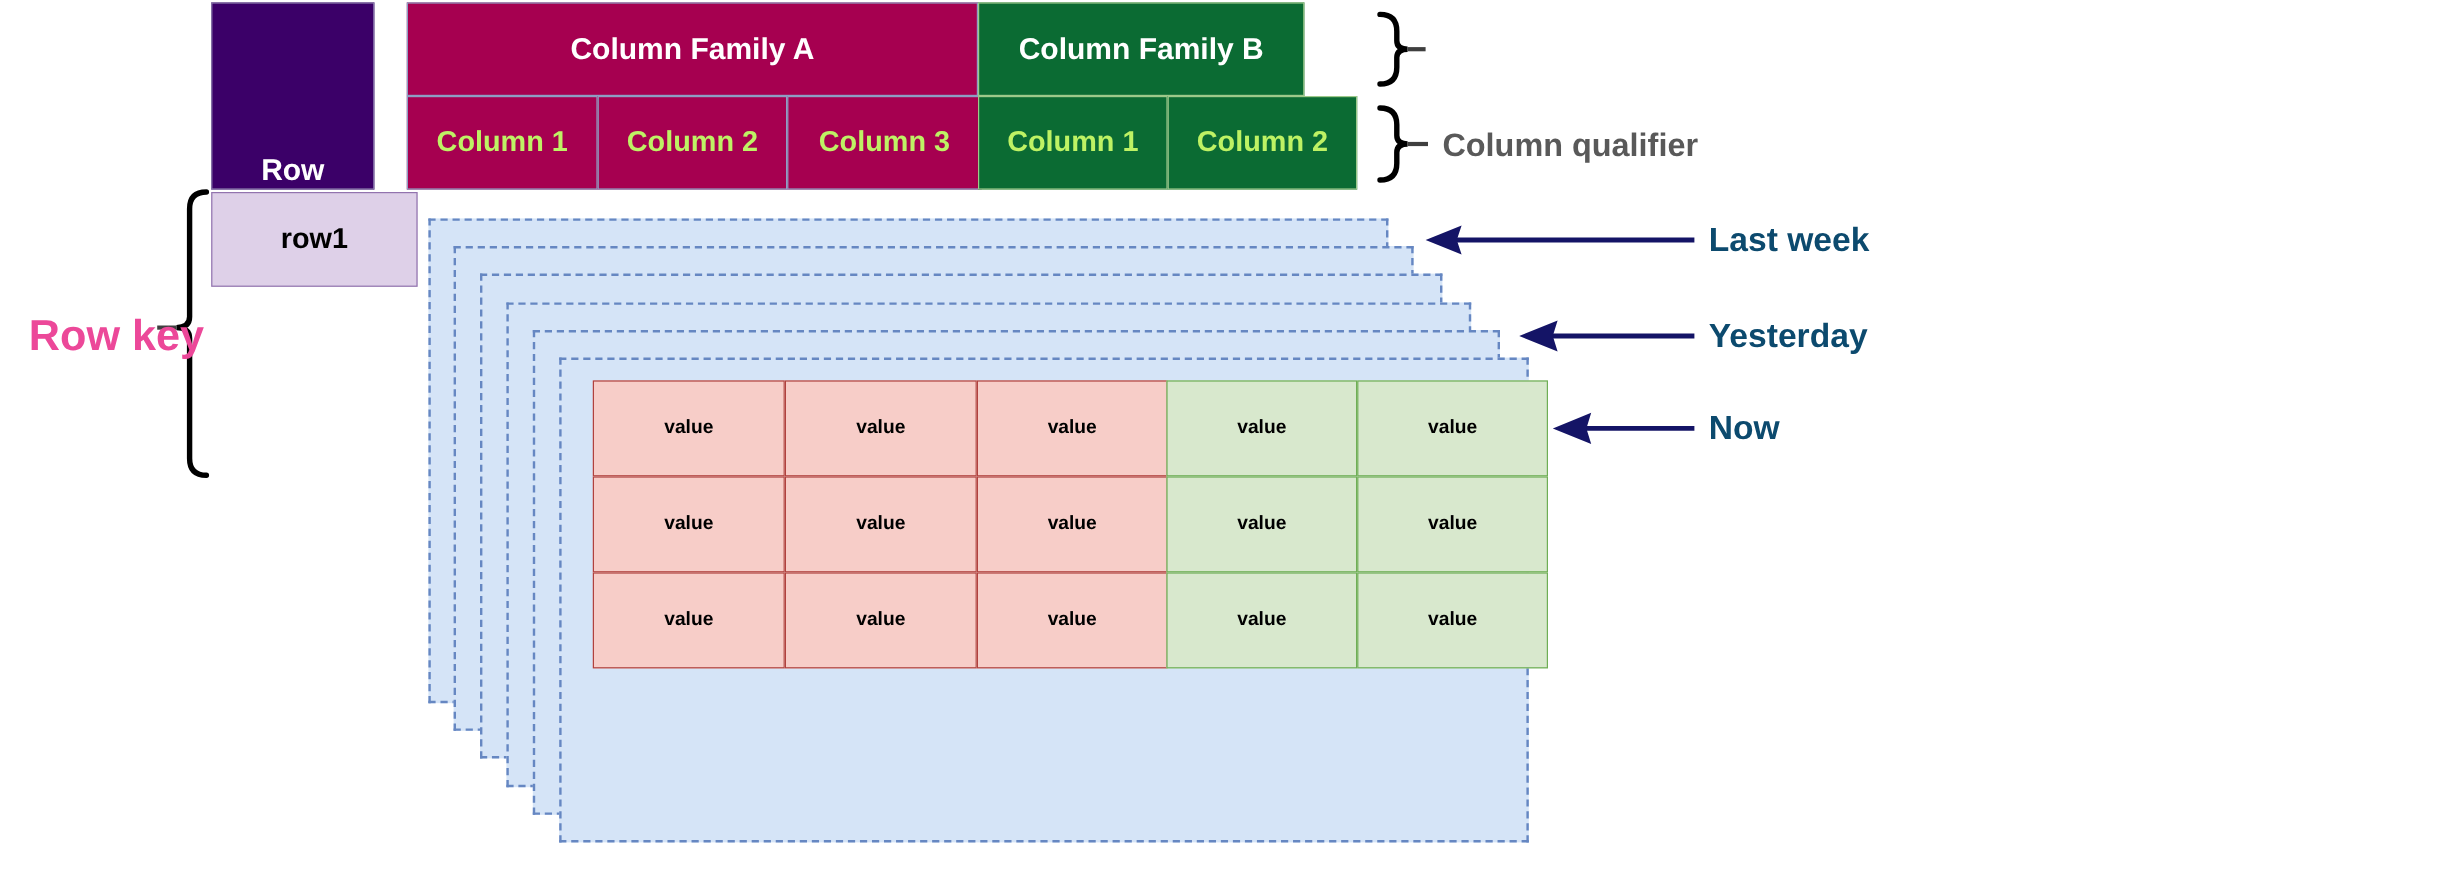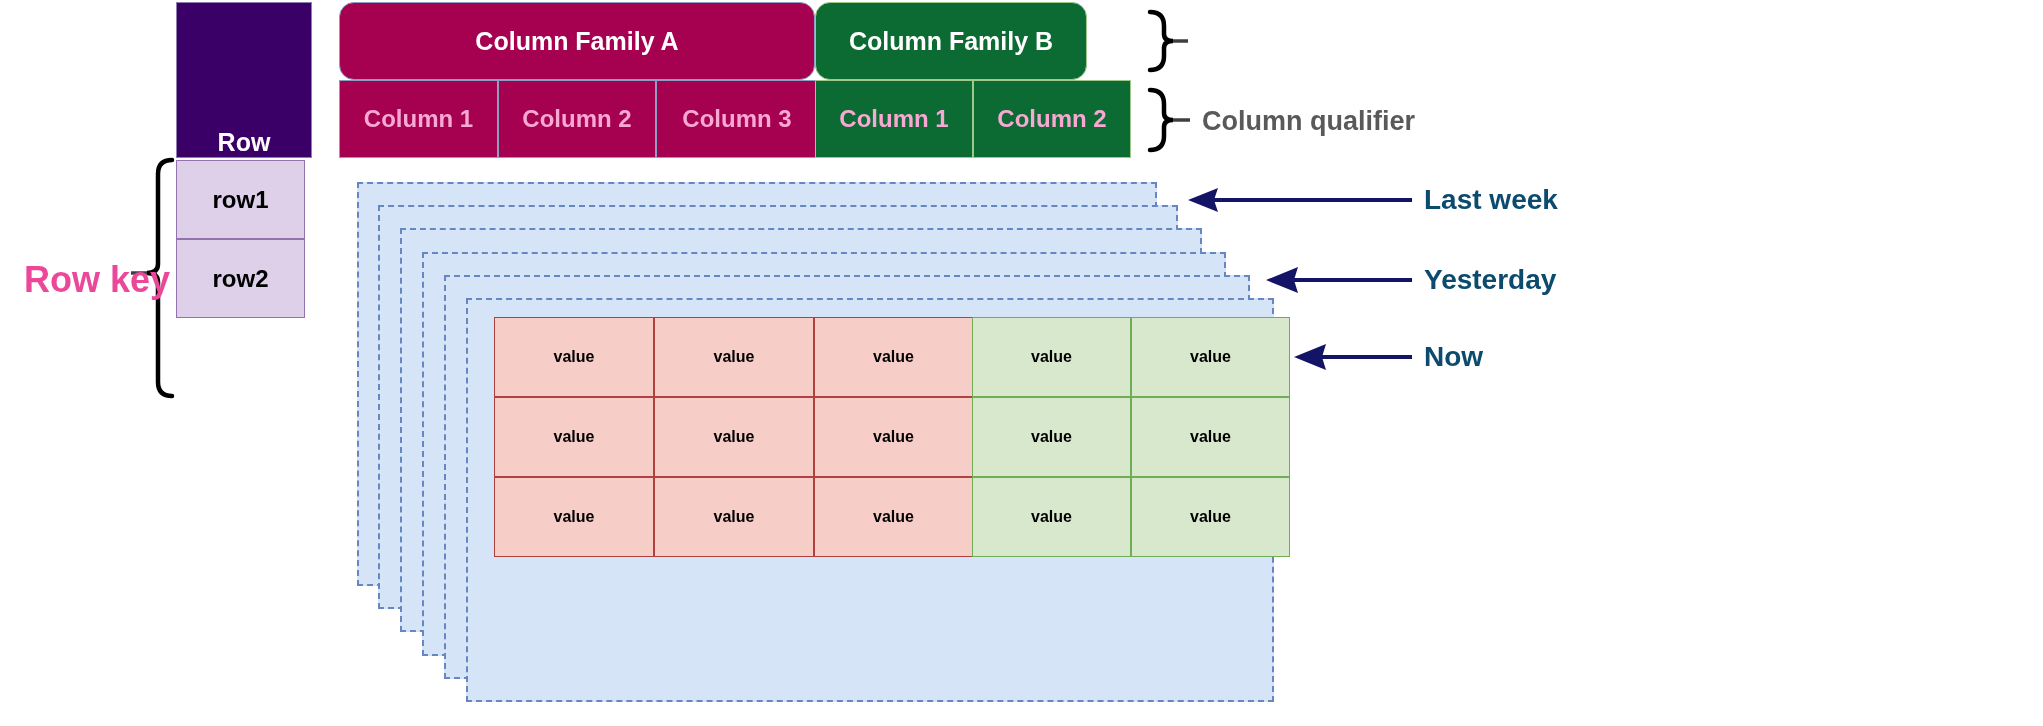--- a/index.html
+++ b/index.html
@@ -29,42 +29,42 @@
     font-size: 25px;
     display: flex; align-items: flex-end; justify-content: center;
   }
   .cf-band {
     position: absolute;
     top: 2px; height: 78px;
     box-sizing: border-box;
     color: #ffffff;
     font-weight: bold;
     font-size: 25px;
-    display: flex; align-items: center; justify-content: center; border-radius: 15px;
+    display: flex; align-items: center; justify-content: center;
   }
   .cf-a { left: 339px; width: 476px; background: #a60050; border: 1.5px solid #8d9ec4; }
   .cf-b { left: 815px; width: 272px; background: #0b6b33; border: 1.5px solid #9dc98a; }
 
   .qual {
     position: absolute;
     top: 80px; height: 78px;
     box-sizing: border-box;
-    color: #f9a8d4;
+    color: #bef264;
     font-weight: bold;
     font-size: 24px;
     display: flex; align-items: center; justify-content: center;
   }
   .qual.pink  { background: #a60050; border: 1.5px solid #8d9ec4; }
   .qual.green { background: #0b6b33; border: 1.5px solid #9dc98a; }
 
   
   .rowkey-cell {
     position: absolute;
     left: 176px;
-    width: 129px; height: 79px;
+    width: 172px; height: 79px;
     background: #ded0e8;
     border: 1.5px solid #9273ae;
     box-sizing: border-box;
     color: #000000;
     font-weight: bold;
     font-size: 24px;
     display: flex; align-items: center; justify-content: center;
   }
 
   
@@ -199,23 +199,20 @@
   <div class="qual green" style="left:815px; width:158px;">
     <span>Column 1</span>
   </div>
   <div class="qual green" style="left:973px; width:158px;">
     <span>Column 2</span>
   </div>
 
   <div class="rowkey-cell" style="top:160px;">
     <span>row1</span>
   </div>
-  <div class="rowkey-cell" style="top:239px;">
-    <span>row2</span>
-  </div>
 
   <svg class="overlay" viewBox="0 0 2043 726">
 
     <g>
       <path d="M 1150 12 q 14 0 14 14 L 1164 34 q 0 7 9 7 q -9 0 -9 7 L 1164 56 q 0 14 -14 14" fill="none" stroke="#000000" stroke-width="4.5" stroke-linecap="round"></path>
       <line x1="1173" y1="41" x2="1188" y2="41" stroke="#3f3f3f" stroke-width="3.5"></line>
     </g>
 
     <g>
       <path d="M 1150 90 q 14 0 14 14 L 1164 113 q 0 7 9 7 q -9 0 -9 7 L 1164 136 q 0 14 -14 14" fill="none" stroke="#000000" stroke-width="4.5" stroke-linecap="round"></path>

